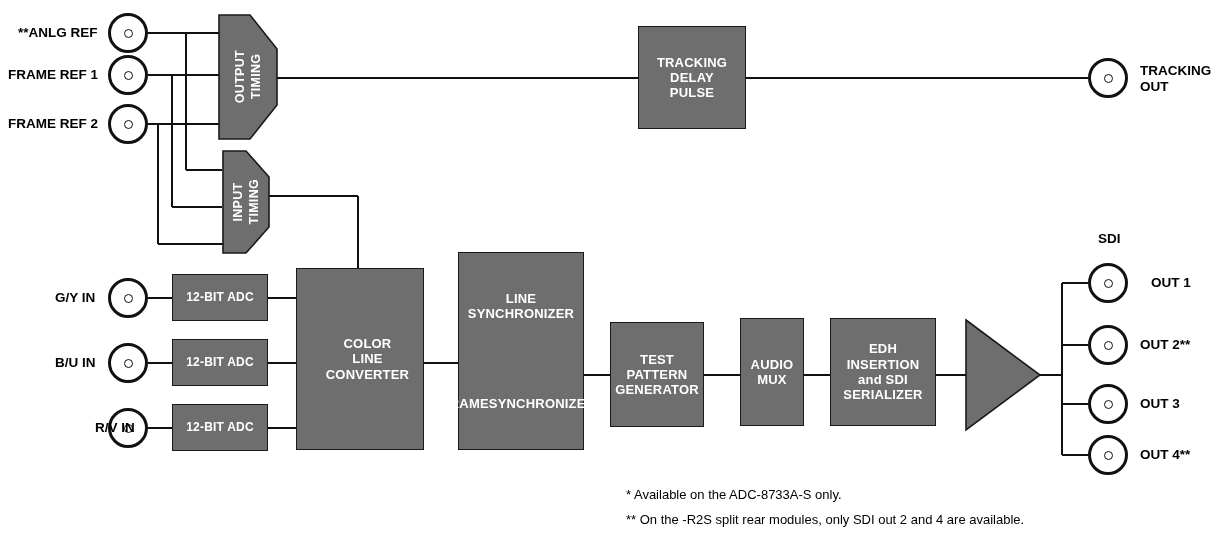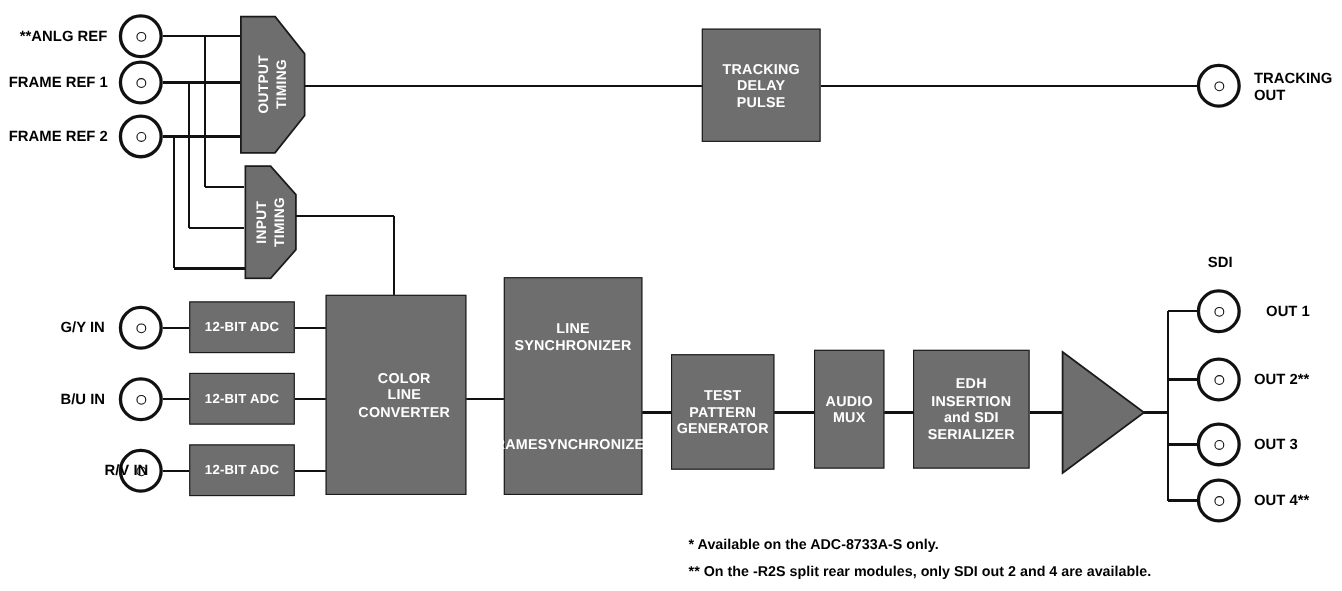--- a/index.html
+++ b/index.html
@@ -49,21 +49,21 @@
     font-weight: bold;
     color: #000000;
     white-space: nowrap;
     line-height: 1.15;
   }
   .note {
     position: absolute;
     font-size: 13px;
     color: #000000;
     white-space: nowrap;
-    font-weight: bold;
+    font-weight: normal;
   }
   .bnc {
     position: absolute;
     width: 40px;
     height: 40px;
     border-radius: 50%;
     border: 3px solid #111111;
     background: #ffffff;
     box-sizing: border-box;
   }

